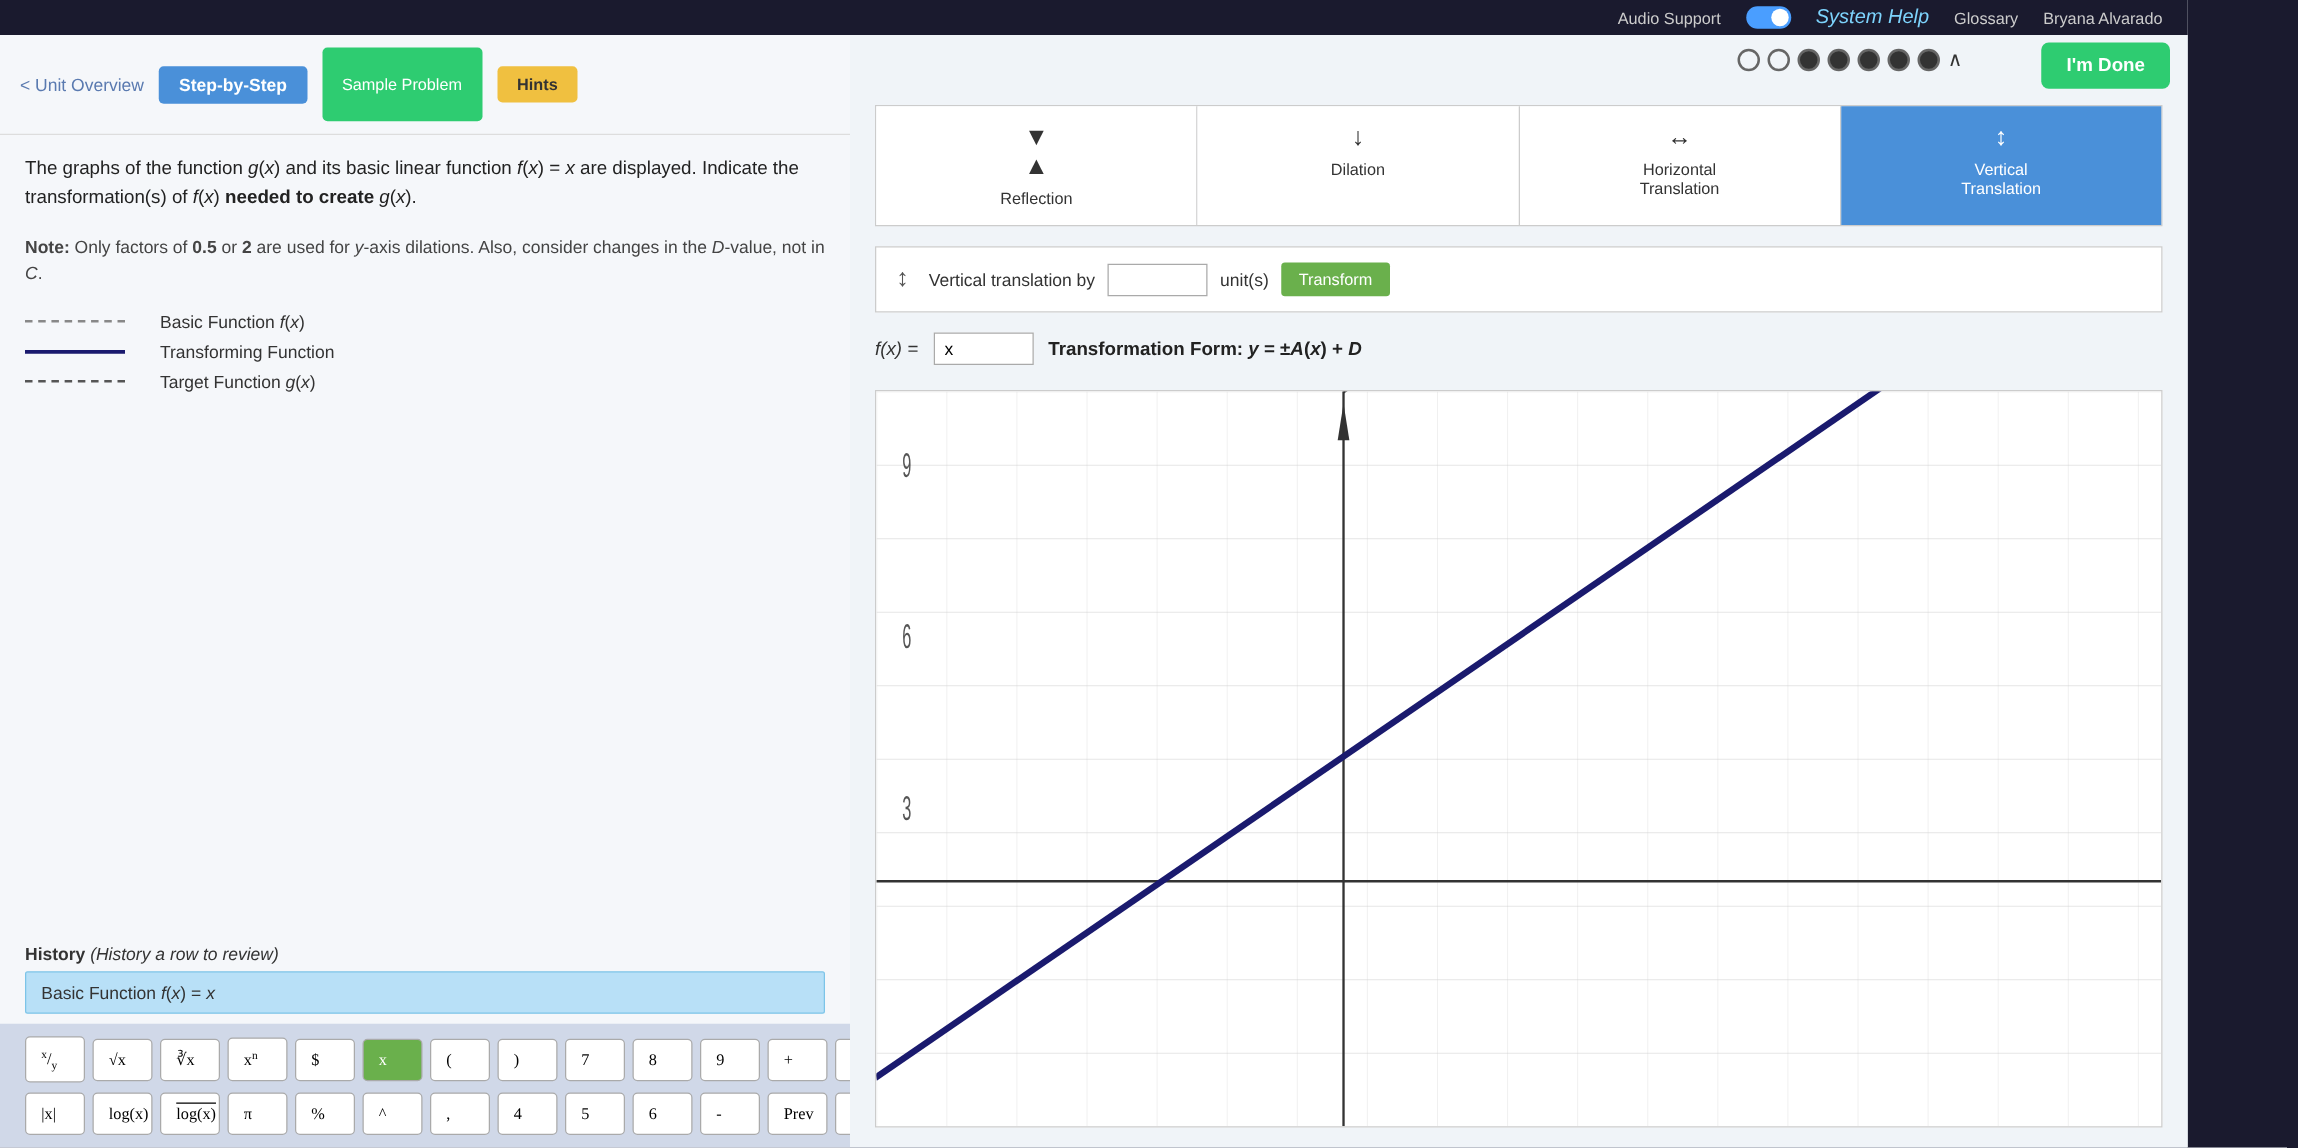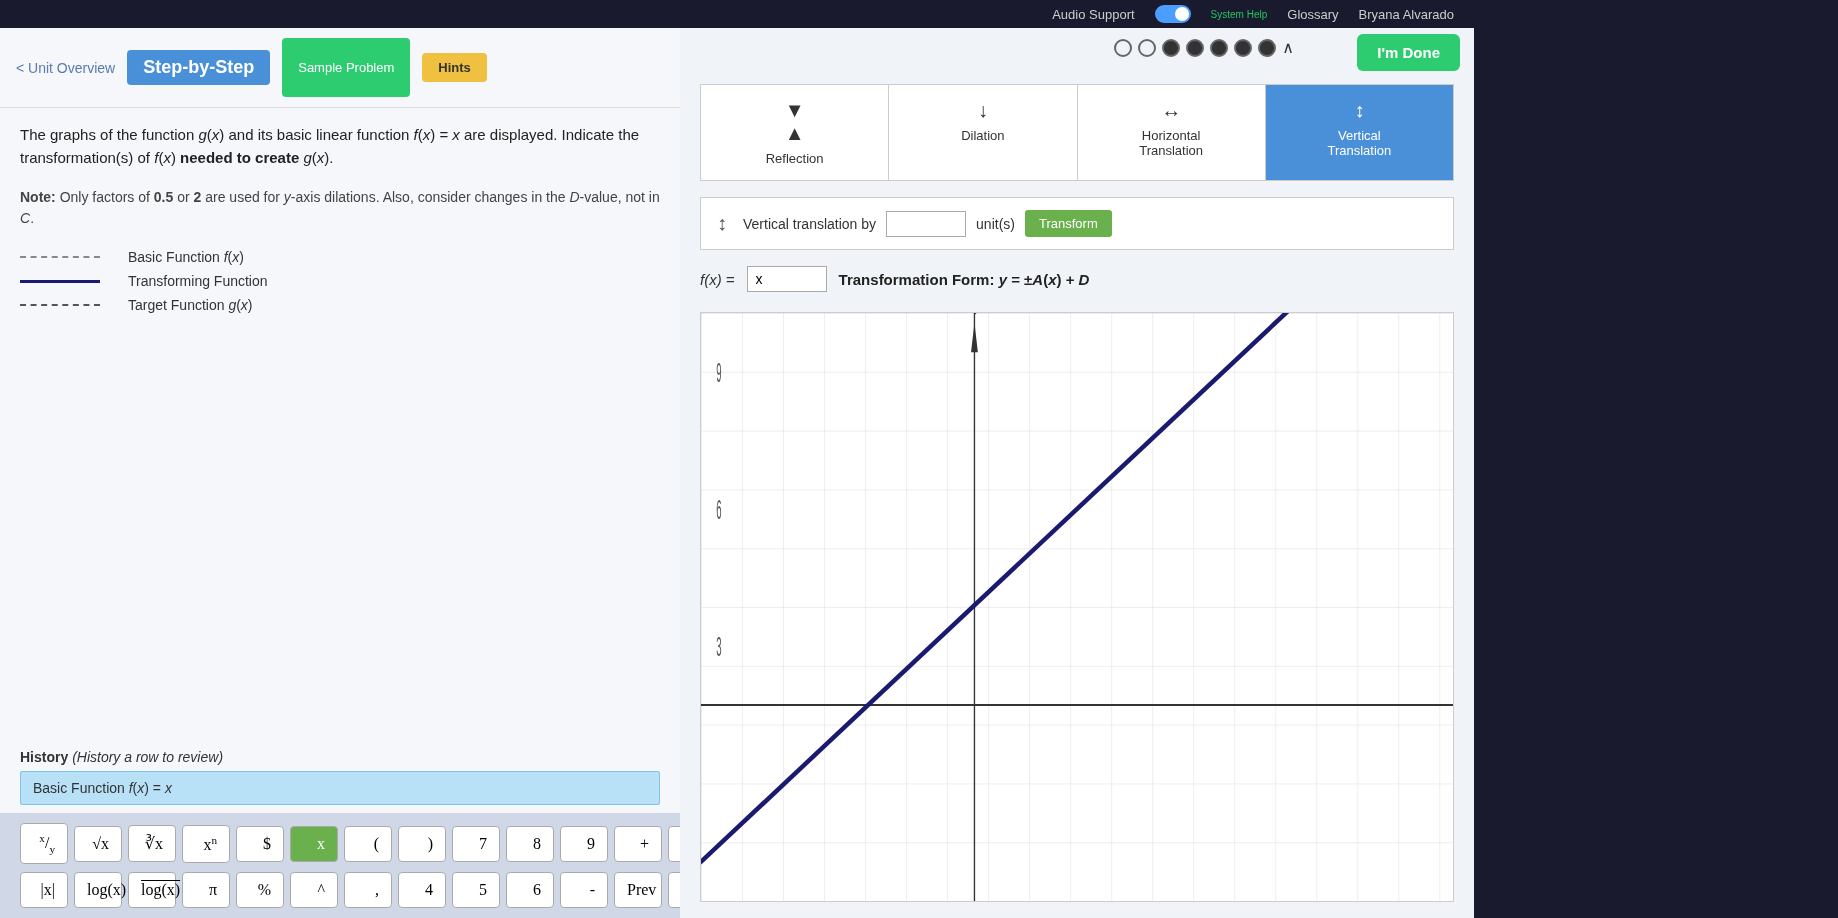--- a/index.html
+++ b/index.html
@@ -50,21 +50,21 @@
       font-size: 14px;
       text-decoration: none;
       cursor: pointer;
     }
     .btn-step {
       background: #4a90d9;
       color: white;
       border: none;
       padding: 7px 16px;
       border-radius: 4px;
-      font-size: 18px;
+      font-size: 14px;
       cursor: pointer;
       font-weight: bold;
     }
     .btn-sample {
       background: #2ecc71;
       color: white;
       border: none;
       padding: 22px 16px;
       border-radius: 4px;
       font-size: 13px;
@@ -170,24 +170,24 @@
     .keyboard-row {
       display: flex;
       gap: 6px;
       align-items: center;
     }
     .key-btn {
       background: white;
       border: 1px solid #aaa;
       border-radius: 4px;
       padding: 8px 12px;
-      font-size: 16px;
+      font-size: 13px;
       cursor: pointer;
       min-width: 48px;
-      text-align: right;
+      text-align: left;
       font-family: serif;
     }
     .key-btn.wide { min-width: 70px; }
 
     
     .right-panel {
       flex: 1;
       background: #f0f4f8;
       padding: 16px 20px;
       display: flex;
@@ -301,21 +301,21 @@
       overflow: hidden;
     }
     .graph-svg {
       width: 100%;
       height: 100%;
     }
 
     
     .page-wrapper {
       position: relative;
-      width: 1474px;
+      width: 1750px;
       height: 918px;
       background: #f0f4f8;
     }
 
     .top-bar-2 {
       position: absolute;
       top: 0;
       left: 0;
       right: 0;
       height: 28px;
@@ -344,21 +344,21 @@
 </head>
 <body>
 
 <div class="page-wrapper">
 
   <div class="top-bar-2">
     <span style="color:#ccc;font-size:13px;">Audio Support</span>
     <div class="audio-toggle">
       <div class="audio-knob"></div>
     </div>
-    <span style="color:#22c55e;font-size:10px;cursor:pointer;">System Help</span>
+    <span style="color:#7dd3fc;font-size:16px;cursor:pointer;font-style:italic;">System Help</span>
     <span style="color:#ccc;font-size:13px;cursor:pointer;">Glossary</span>
     <span style="color:#ccc;font-size:13px;">Bryana Alvarado</span>
   </div>
 
   <div class="main-wrapper">
 
     <div class="left-panel">
 
       <div class="nav-bar">
         <a class="unit-link">&lt; Unit Overview</a>

